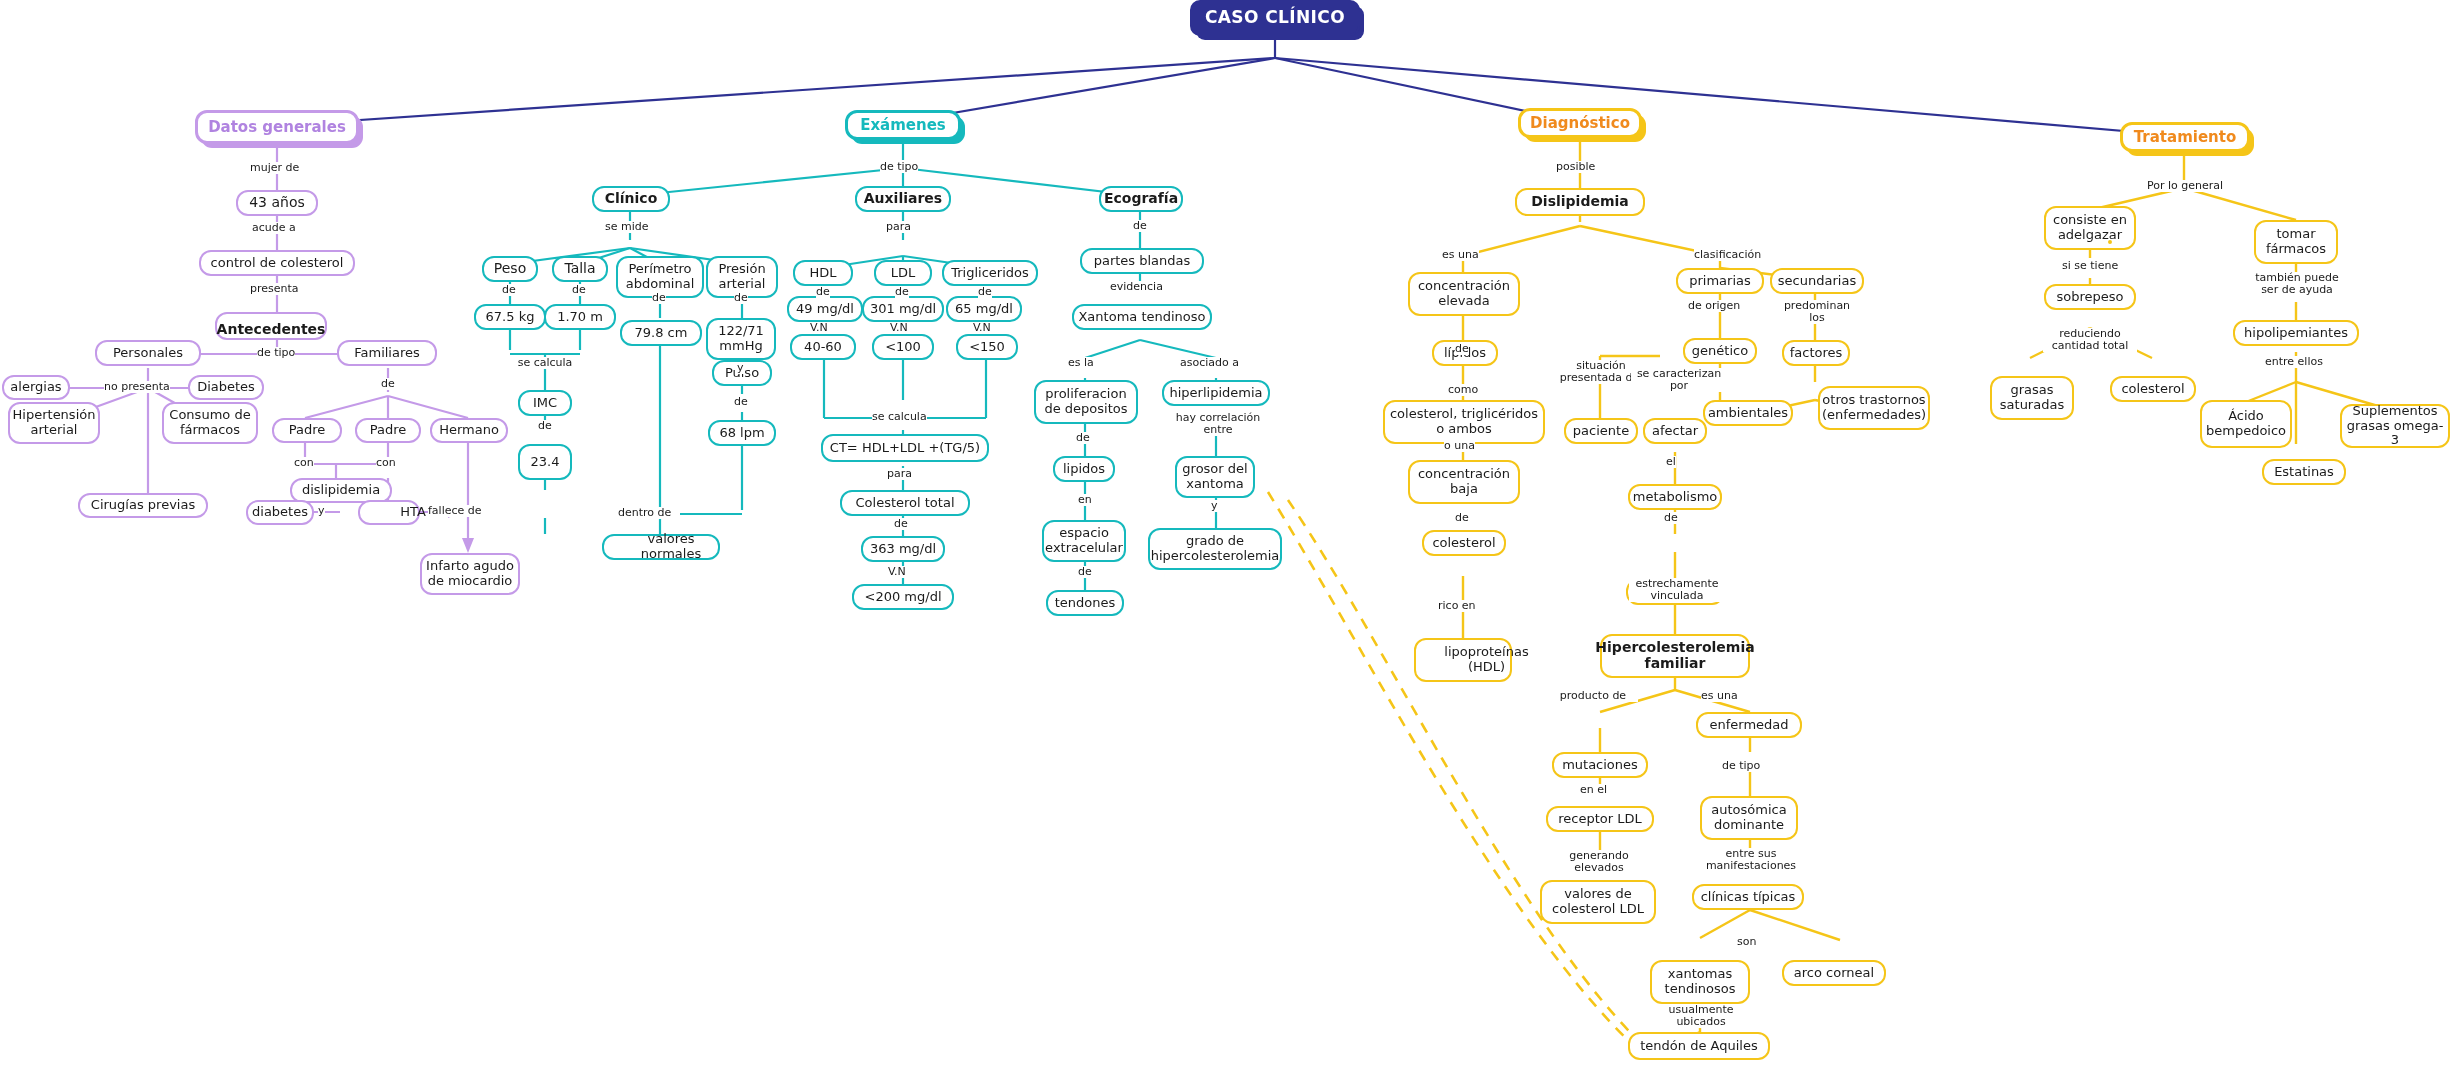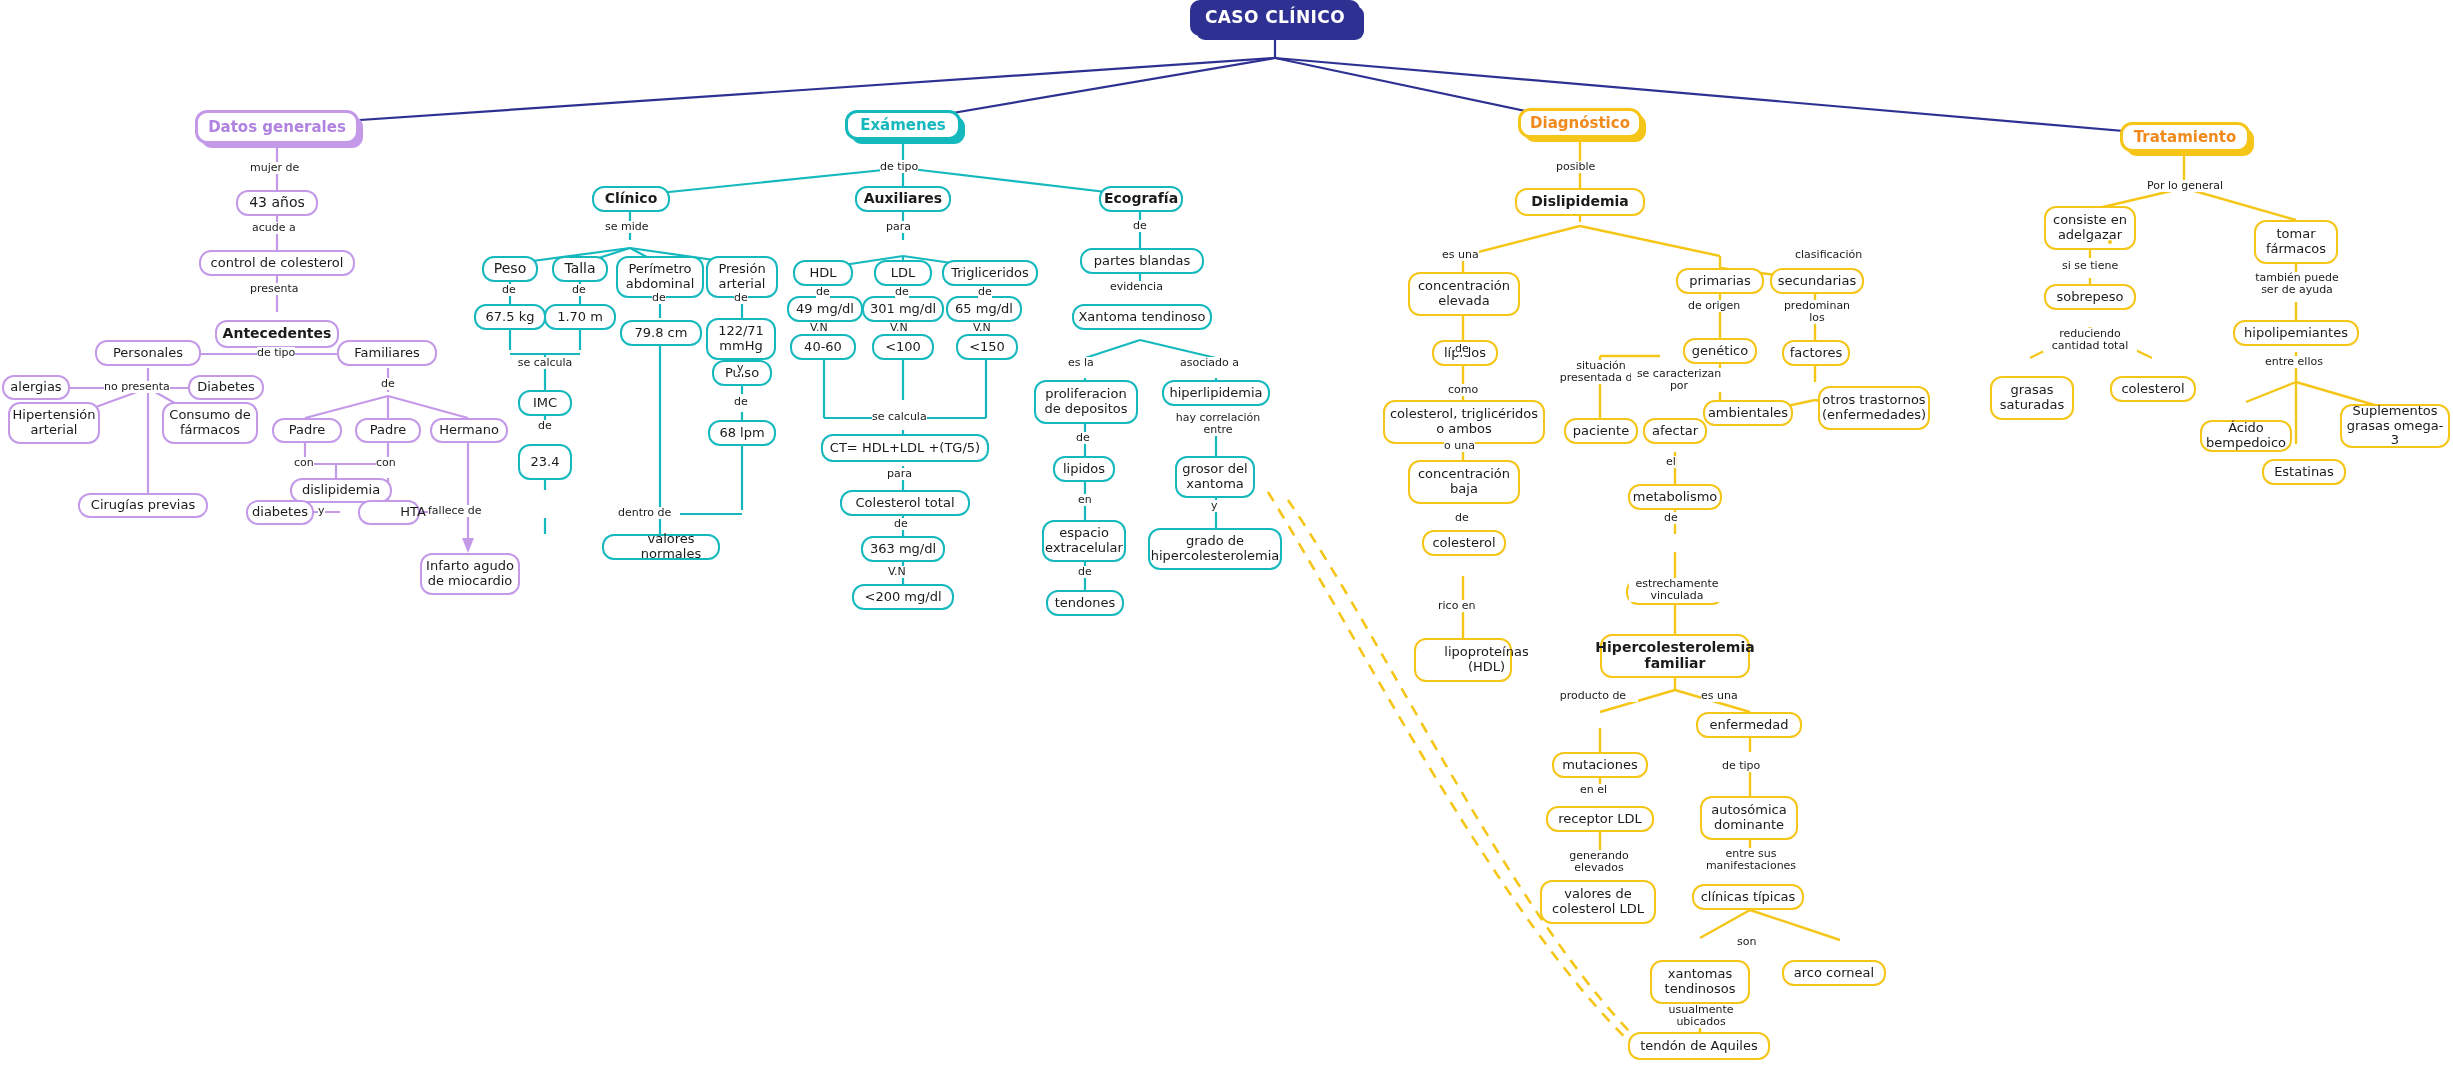--- a/index.html
+++ b/index.html
@@ -220,21 +220,21 @@
   <div class="node hdr-amber" style="left:2120px;top:122px;width:130px;height:30px;font-size:15px;">
     <span>Tratamiento</span>
   </div>
 
   <div class="node purple" style="left:236px;top:190px;width:82px;height:26px;font-size:14px;">
       <span>43 años</span>
     </div>
   <div class="node purple" style="left:199px;top:250px;width:156px;height:26px;font-size:13px;">
       <span>control de colesterol</span>
     </div>
-  <div class="node purple bold" style="left:215px;top:320px;width:124px;height:28px;font-size:14px;">
+  <div class="node purple bold" style="left:215px;top:312px;width:112px;height:28px;font-size:14px;align-items:flex-end;">
       <span>Antecedentes</span>
     </div>
   <div class="node purple" style="left:95px;top:340px;width:106px;height:26px;font-size:13px;">
       <span>Personales</span>
     </div>
   <div class="node purple" style="left:337px;top:340px;width:100px;height:26px;font-size:13px;">
       <span>Familiares</span>
     </div>
 
   <div class="node purple" style="left:2px;top:375px;width:68px;height:25px;font-size:13px;">
@@ -493,21 +493,21 @@
     </div>
   <div class="node amber" style="left:1990px;top:376px;width:84px;height:44px;font-size:13px;">
       <span>grasas saturadas</span>
     </div>
   <div class="node amber" style="left:2108px;top:240px;width:0px;height:0px;font-size:0;">
       <span></span>
     </div>
   <div class="node amber" style="left:2110px;top:376px;width:86px;height:26px;font-size:13px;">
       <span>colesterol</span>
     </div>
-  <div class="node amber" style="left:2200px;top:420px;width:92px;height:32px;font-size:13px;">
+  <div class="node amber" style="left:2200px;top:400px;width:92px;height:48px;font-size:13px;">
       <span>Ácido bempedoico</span>
     </div>
   <div class="node amber" style="left:2340px;top:404px;width:110px;height:44px;font-size:13px;">
       <span>Suplementos grasas omega-3</span>
     </div>
   <div class="node amber" style="left:2262px;top:459px;width:84px;height:26px;font-size:13px;">
       <span>Estatinas</span>
     </div>
 
   <div class="lbl" style="left:250px;top:162px;"><span>mujer de</span></div>
@@ -550,21 +550,21 @@
   <div class="lbl" style="left:1068px;top:357px;"><span>es la</span></div>
   <div class="lbl" style="left:1180px;top:357px;"><span>asociado a</span></div>
   <div class="lbl" style="left:1076px;top:432px;"><span>de</span></div>
   <div class="lbl two" style="left:1172px;top:412px;width:92px;"><span>hay correlación entre</span></div>
   <div class="lbl" style="left:1078px;top:494px;"><span>en</span></div>
   <div class="lbl" style="left:1211px;top:500px;"><span>y</span></div>
   <div class="lbl" style="left:1078px;top:566px;"><span>de</span></div>
 
   <div class="lbl" style="left:1556px;top:161px;"><span>posible</span></div>
   <div class="lbl" style="left:1442px;top:249px;"><span>es una</span></div>
-  <div class="lbl" style="left:1795px;top:249px;"><span>clasificación</span></div>
+  <div class="lbl" style="left:1694px;top:249px;"><span>clasificación</span></div>
   <div class="lbl" style="left:1455px;top:343px;"><span>de</span></div>
   <div class="lbl" style="left:1448px;top:384px;"><span>como</span></div>
   <div class="lbl" style="left:1444px;top:440px;"><span>o una</span></div>
   <div class="lbl" style="left:1455px;top:512px;"><span>de</span></div>
   <div class="lbl" style="left:1438px;top:600px;"><span>rico en</span></div>
   <div class="lbl" style="left:1688px;top:300px;"><span>de origen</span></div>
   <div class="lbl two" style="left:1555px;top:360px;width:92px;"><span>situación presentada del</span></div>
   <div class="lbl two" style="left:1631px;top:368px;width:96px;"><span>se caracterizan por</span></div>
   <div class="lbl" style="left:1666px;top:456px;"><span>el</span></div>
   <div class="lbl" style="left:1664px;top:512px;"><span>de</span></div>

